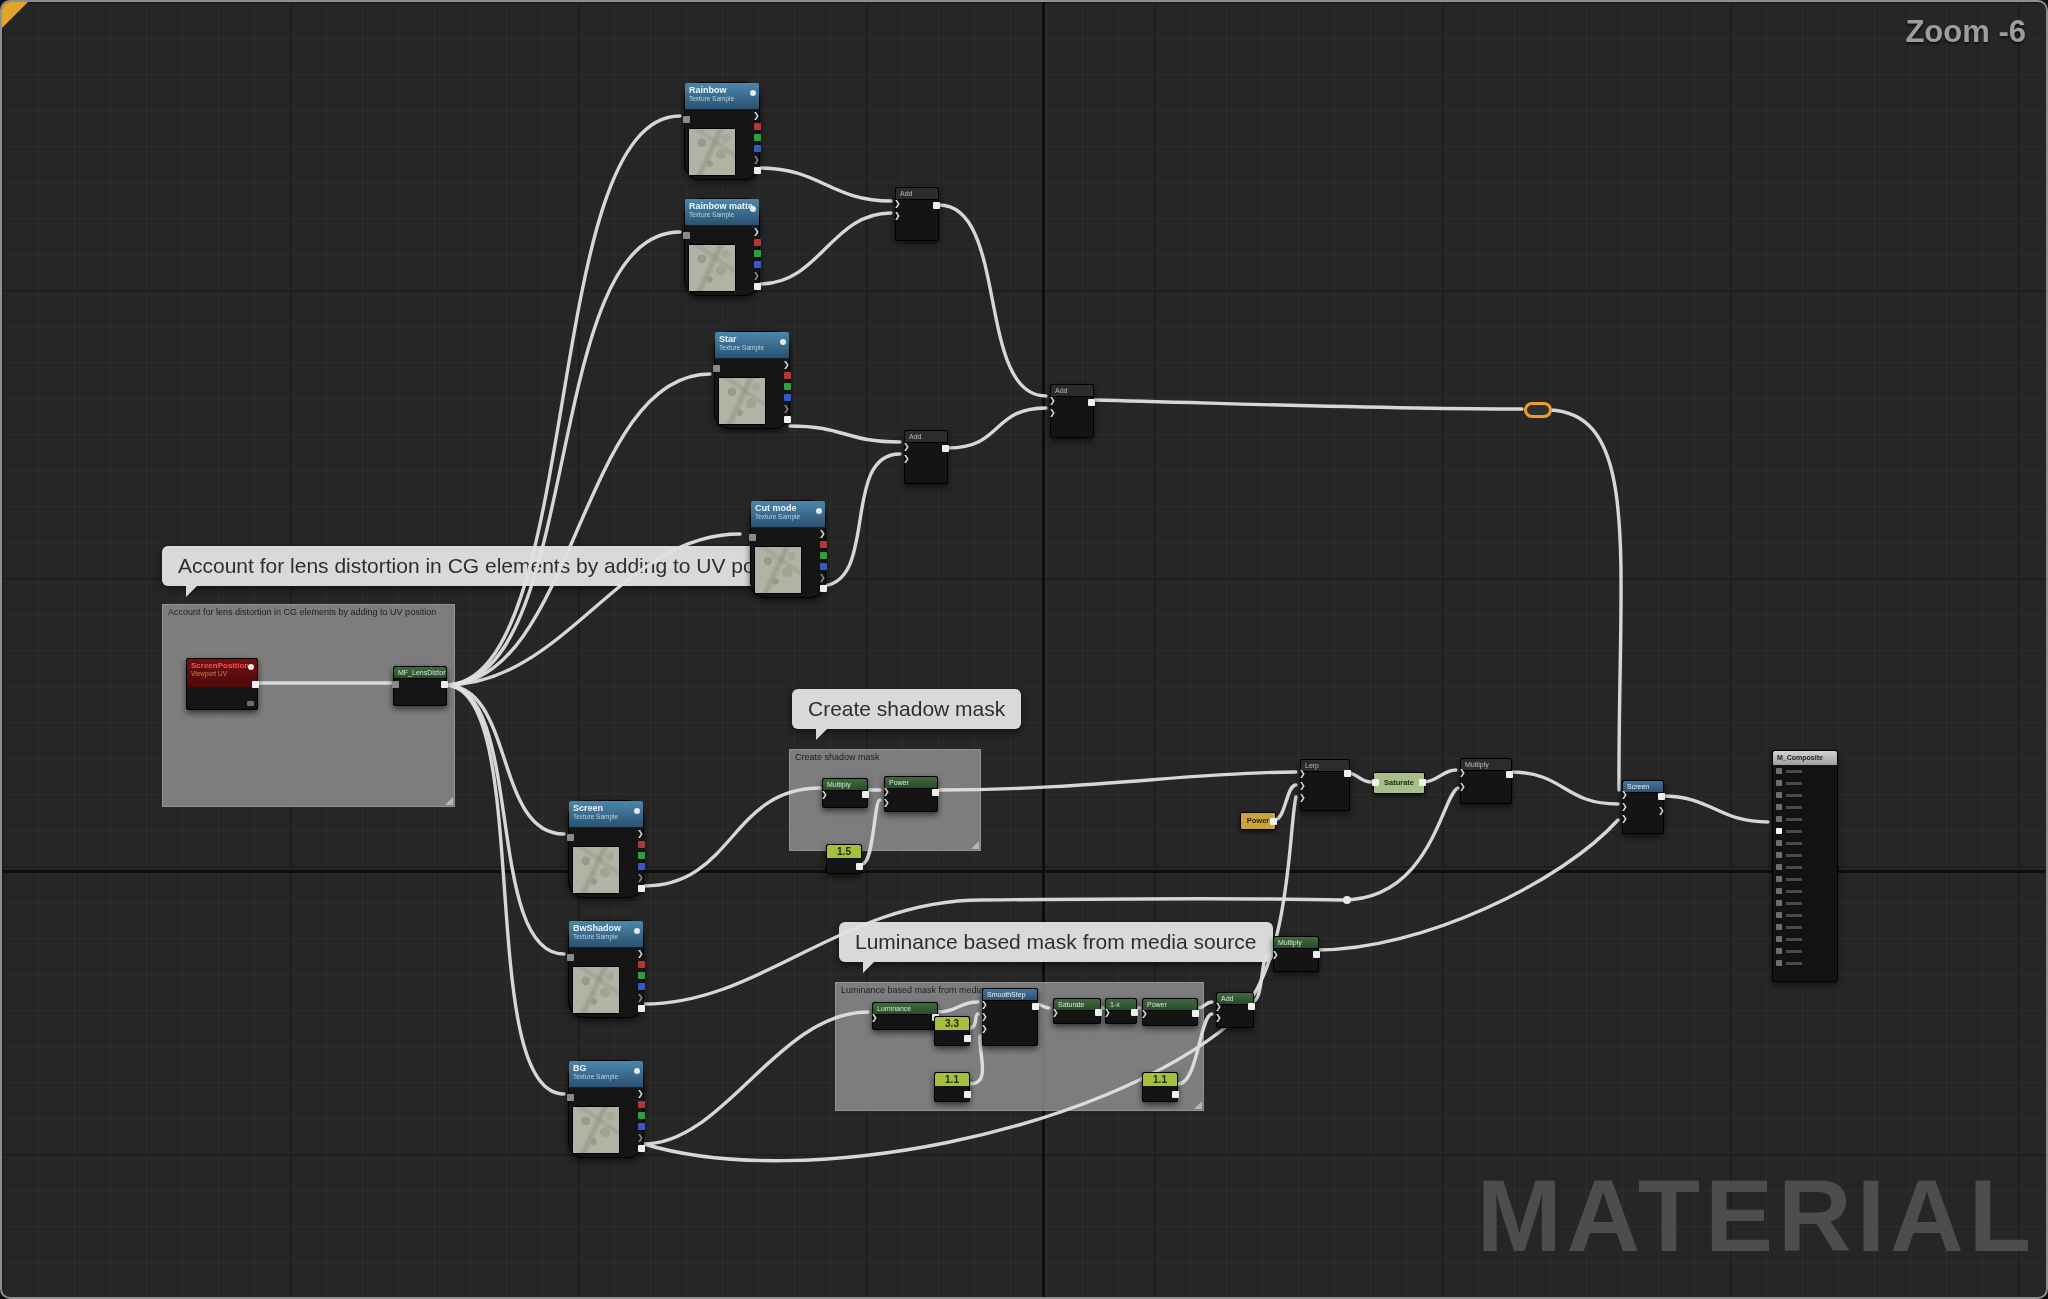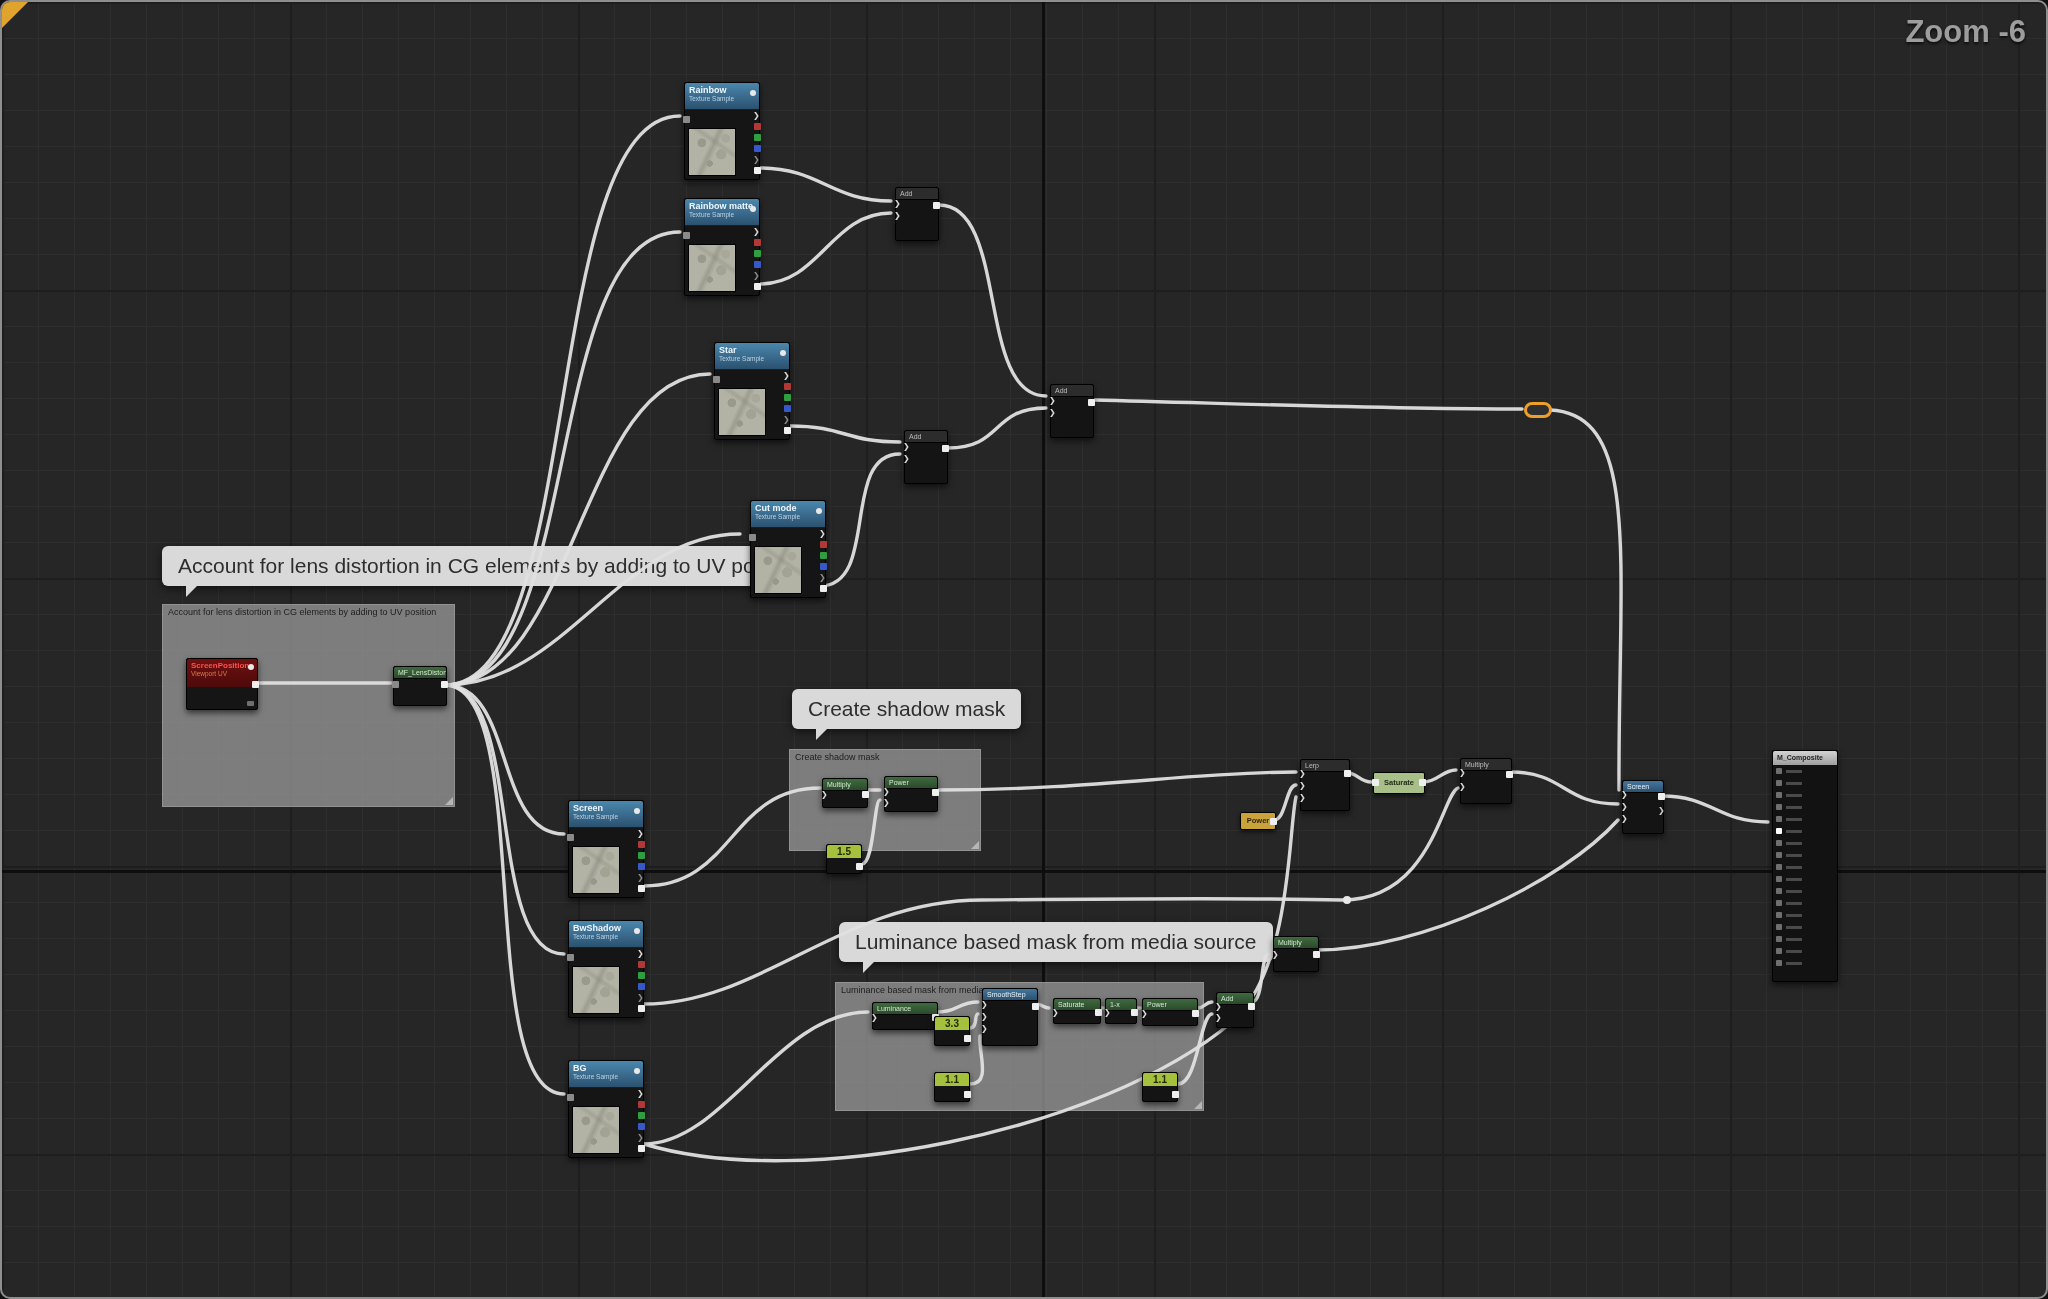--- a/index.html
+++ b/index.html
@@ -38,21 +38,21 @@
     box-shadow:0 3px 6px rgba(0,0,0,.6);}
   .pin{position:absolute;width:7px;height:7px;}
   .pin.sq{border-radius:1px;}
   .pin.white{background:#efefef;}
   .pin.grey{background:#8a8a8a;}
   .pin.red{background:#b23737;}
   .pin.green{background:#2f9e3f;}
   .pin.blue{background:#3758c8;}
   .pin.chev{width:8px;height:8px;background:transparent;color:#dadada;font-size:8px;line-height:8px;}
   
-  .texnode{width:74px;height:96px;}
+  .texnode{width:74px;height:96px;border-radius:16px;}
   .texhead{height:24px;background:linear-gradient(#4b87ad,#2b5170);border-bottom:1px solid #0c2231;
     padding:2px 4px 0 4px;position:relative;border-radius:2px 2px 0 0;}
   .textitle{font-size:9px;line-height:10px;font-weight:bold;color:#eef6fb;white-space:nowrap;overflow:hidden;}
   .texsub{font-size:6.5px;line-height:8px;color:#b9d2e2;white-space:nowrap;overflow:hidden;}
   .cdot{position:absolute;right:3px;top:7px;width:6px;height:6px;border-radius:50%;background:#e8e8e8;}
   .texbody{position:relative;height:70px;}
   .preview{position:absolute;left:3px;bottom:4px;width:46px;height:46px;border:1px solid #000;
     background-color:#b2b2a5;
     background-image:radial-gradient(circle at 28% 30%,#9a9a8c 0 9%,transparent 10%),
       radial-gradient(circle at 70% 55%,#a3a394 0 12%,transparent 13%),
@@ -95,20 +95,21 @@
   .jdot{fill:#e8e8e8;}
 </style>
 </head>
 <body>
 
 <div class="stage">
 
   <div class="axis h" style="top:868px"></div>
   <div class="axis v" style="left:1040px"></div>
 
+  <div class="watermark">MATERIAL</div>
   <div class="bookmark"></div>
   <div class="zoomlabel">Zoom -6</div>
 
   <div class="comment" style="left:160px;top:602px;width:291px;height:201px">
     <div class="ctitle">Account for lens distortion in CG elements by adding to UV position</div>
     <div class="resize"></div>
   </div>
   <div class="comment" style="left:787px;top:747px;width:190px;height:100px">
     <div class="ctitle">Create shadow mask</div>
     <div class="resize"></div>
@@ -193,21 +194,21 @@
       <div class="preview"></div>
       <span class="pin chev op" style="top:2px">❯</span>
       <span class="pin red sq op" style="top:13px"></span>
       <span class="pin green sq op" style="top:24px"></span>
       <span class="pin blue sq op" style="top:35px"></span>
       <span class="pin chev op" style="top:46px;color:#8a8a8a">❯</span>
       <span class="pin white sq op" style="top:57px"></span>
     </div>
   </div>
 
-  <div class="node texnode" style="left:712px;top:340px">
+  <div class="node texnode" style="left:712px;top:329px">
     <div class="texhead">
       <div class="textitle">Star</div>
       <div class="texsub">Texture Sample</div>
       <span class="cdot"></span>
     </div>
     <div class="texbody">
       <span class="pin grey sq inpin"></span>
       <div class="preview"></div>
       <span class="pin chev op" style="top:2px">❯</span>
       <span class="pin red sq op" style="top:13px"></span>

